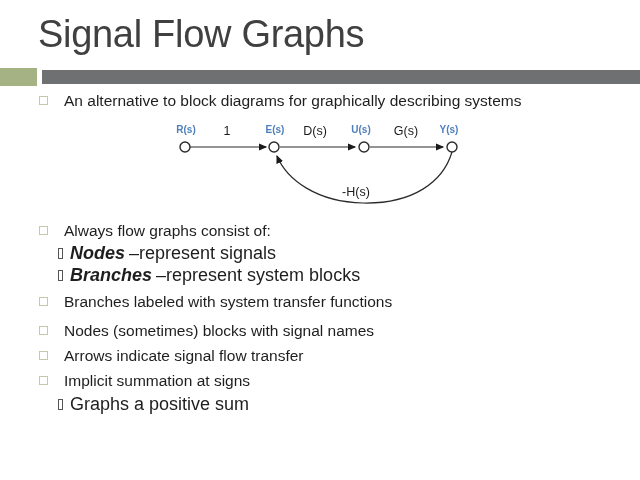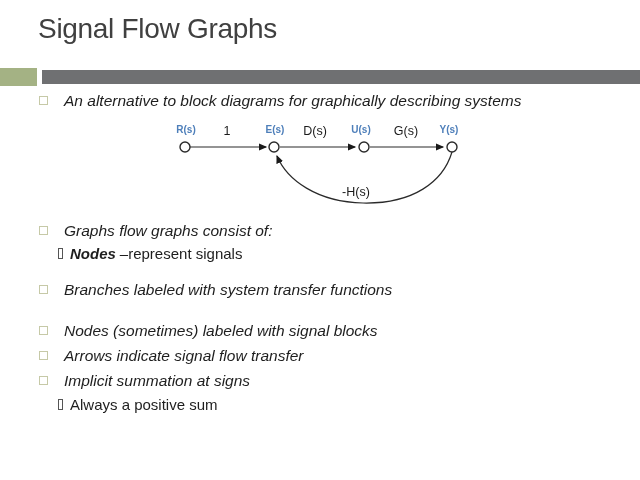--- a/index.html
+++ b/index.html
@@ -9,21 +9,21 @@
   }
   .slide{
     position:relative;
     width:640px;height:480px;
     background:#ffffff;
     overflow:hidden;
   }
   .slide-title{
     position:absolute;
     left:38px;top:13px;
-    font-size:28px;
+    font-size:38px;
     color:#404040;
     letter-spacing:-0.3px;
     white-space:nowrap;
     text-align:center;
   }
   .accent-block{
     position:absolute;
     left:0;top:68px;
     width:37px;height:18px;
     background:#a4b284;
@@ -34,22 +34,22 @@
     width:598px;height:14px;
     background:#6f7072;
   }
   .row{
     position:absolute;
     display:flex;
     align-items:flex-start;
     color:#1e1e1e;
     white-space:nowrap;
   }
-  .lvl1{left:39px;font-size:15.5px;line-height:19px;font-style:italic;}
-  .lvl2{left:58px;font-size:15px;line-height:17px;}
+  .lvl1{left:39px;font-size:15.5px;line-height:19px;}
+  .lvl2{left:58px;font-size:18px;line-height:17px;}
   .sq{
     flex:0 0 auto;
     width:7px;height:7px;
     border:1px solid #c6c9a7;
     background:#fff;
     margin:5px 16px 0 0;
   }
   .tick{
     flex:0 0 auto;
     width:3px;height:9px;
@@ -99,41 +99,45 @@
     <text class="nlabel" x="196" y="15" text-anchor="middle">U(s)</text>
     <text class="nlabel" x="284" y="15" text-anchor="middle">Y(s)</text>
     <text class="blabel" x="62" y="17" text-anchor="middle">1</text>
     <text class="blabel" x="150" y="17" text-anchor="middle">D(s)</text>
     <text class="blabel" x="241" y="17" text-anchor="middle">G(s)</text>
     <text class="blabel" x="191" y="78" text-anchor="middle" font-size="12">-H(s)</text>
   </svg>
 
   <div class="row lvl1" style="top:221px">
     <span class="sq"></span>
-    <span>Graphs flow graphs consist of:</span>
+    <span>Always flow graphs consist of:</span>
   </div>
   <div class="row lvl2" style="top:245px">
     <span class="tick"></span>
     <span><span class="term">Nodes</span><span>–represent signals</span></span>
   </div>
+  <div class="row lvl2" style="top:267px">
+    <span class="tick"></span>
+    <span><span class="term">Branches</span><span>–represent system blocks</span></span>
+  </div>
 
-  <div class="row lvl1" style="top:280px">
+  <div class="row lvl1" style="top:292px">
     <span class="sq"></span>
     <span>Branches labeled with system transfer functions</span>
   </div>
   <div class="row lvl1" style="top:321px">
     <span class="sq"></span>
-    <span>Nodes (sometimes) labeled with signal blocks</span>
+    <span>Nodes (sometimes) blocks with signal names</span>
   </div>
   <div class="row lvl1" style="top:346px">
     <span class="sq"></span>
     <span>Arrows indicate signal flow transfer</span>
   </div>
   <div class="row lvl1" style="top:371px">
     <span class="sq"></span>
     <span>Implicit summation at signs</span>
   </div>
   <div class="row lvl2" style="top:396px">
     <span class="tick"></span>
-    <span>Always a positive sum</span>
+    <span>Graphs a positive sum</span>
   </div>
 
 </div>
 
 </body></html>

